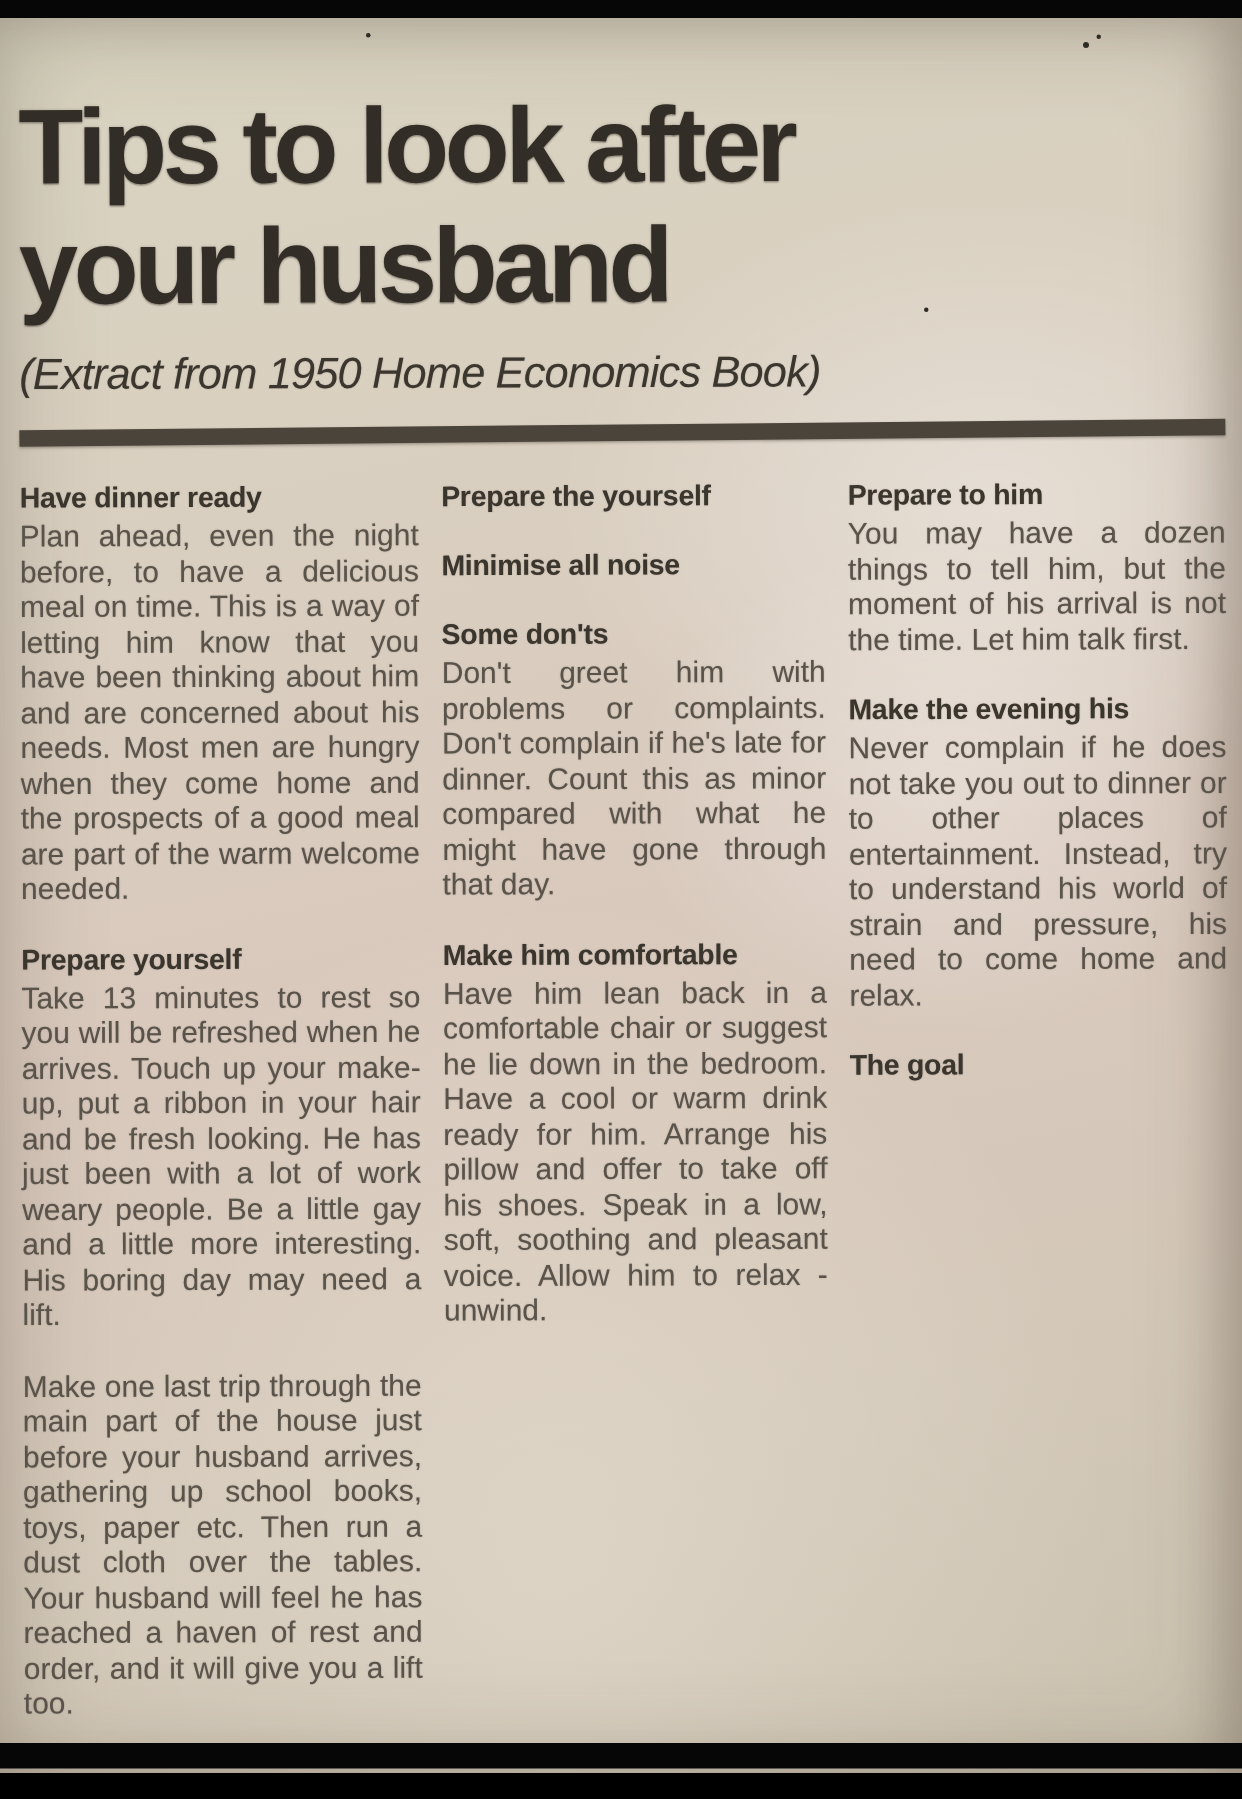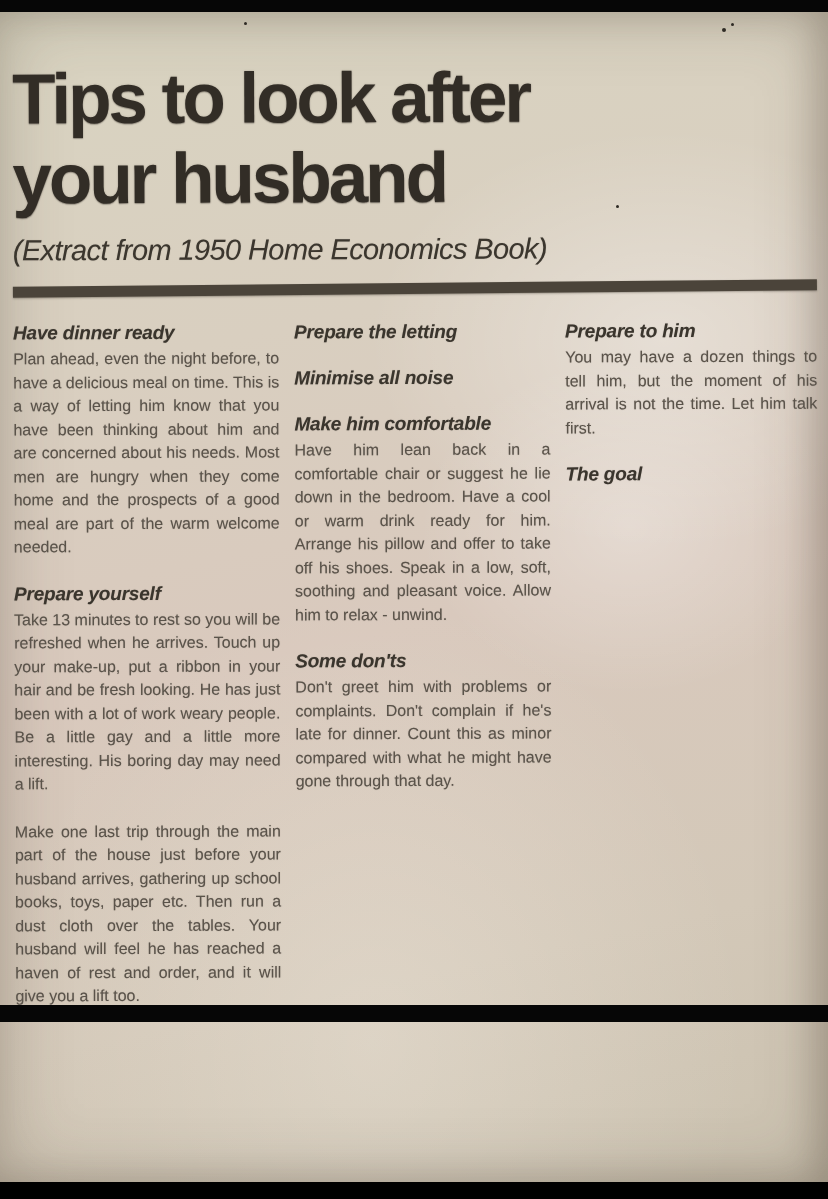--- a/index.html
+++ b/index.html
@@ -1,21 +1,21 @@
 <!DOCTYPE html>
 <html><head>
 <meta charset="utf-8">
 <style>
   html, body { margin:0; padding:0; }
   body {
     width:828px; height:1199px; overflow:hidden;
     background:#000;
     font-family:"Liberation Sans", sans-serif;
   }
-  .photo { position:relative; width:828px; height:1022px; background:#060606; }
+  .photo { position:relative; width:828px; height:1179px; background:#060606; }
 
   .bar { position:absolute; left:0; right:0; background:#060606; }
   .bar.top { top:0; height:12px; }
   .bar.bottom { bottom:0; height:17px; }
 
   .paper {
     position:absolute; left:0; right:0; top:12px; height:1170px;
     background:
       radial-gradient(420px 300px at 80% 28%, rgba(255,255,255,0.34), rgba(255,255,255,0) 70%),
       radial-gradient(300px 240px at 76% 44%, rgba(255,255,255,0.30), rgba(255,255,255,0) 70%),
@@ -43,24 +43,24 @@
   .divider {
     margin-top:17px; height:11px; background:#4b443a;
     transform:rotate(-0.35deg);
     box-shadow:0 1px 2px rgba(40,34,26,0.35);
   }
 
   .cols { display:grid; grid-template-columns:266px 256px 1fr; column-gap:15px; margin-top:27px; }
   .tip-section { margin-bottom:24px; }
   .tip-heading {
     margin:0 0 3px 0; font-size:19px; font-weight:bold; letter-spacing:-0.2px;
-    color:#3a352d; text-shadow:0 0 1px rgba(58,53,45,0.35);font-style:italic;
+    color:#3a352d; text-shadow:0 0 1px rgba(58,53,45,0.35);
   }
   .tip-body {
-    margin:0; font-size:16px; line-height:23.5px; color:#5a534a;
+    margin:0; font-size:20px; line-height:23.5px; color:#5a534a;
     text-align:justify; text-shadow:0 0 1px rgba(90,83,74,0.4);
   }
 </style>
 </head>
 <body>
 
 <div class="photo">
   <div class="bar top"></div>
 
   <div class="paper">
@@ -87,39 +87,43 @@
             <h2 class="tip-heading">Prepare yourself</h2>
             <p class="tip-body">Take 13 minutes to rest so you will be refreshed when he arrives. Touch up your make-up, put a ribbon in your hair and be fresh looking. He has just been with a lot of work weary people. Be a little gay and a little more interesting. His boring day may need a lift.</p>
           </section>
           <section class="tip-section">
             <p class="tip-body">Make one last trip through the main part of the house just before your husband arrives, gathering up school books, toys, paper etc. Then run a dust cloth over the tables. Your husband will feel he has reached a haven of rest and order, and it will give you a lift too.</p>
           </section>
         </div>
 
         <div class="col">
           <section class="tip-section">
-            <h2 class="tip-heading">Prepare the letting</h2>
+            <h2 class="tip-heading">Prepare the yourself</h2>
           </section>
           <section class="tip-section">
             <h2 class="tip-heading">Minimise all noise</h2>
           </section>
           <section class="tip-section">
+            <h2 class="tip-heading">Some don'ts</h2>
+            <p class="tip-body">Don't greet him with problems or complaints. Don't complain if he's late for dinner. Count this as minor compared with what he might have gone through that day.</p>
+          </section>
+          <section class="tip-section">
             <h2 class="tip-heading">Make him comfortable</h2>
             <p class="tip-body">Have him lean back in a comfortable chair or suggest he lie down in the bedroom. Have a cool or warm drink ready for him. Arrange his pillow and offer to take off his shoes. Speak in a low, soft, soothing and pleasant voice. Allow him to relax - unwind.</p>
-          </section>
-          <section class="tip-section">
-            <h2 class="tip-heading">Some don'ts</h2>
-            <p class="tip-body">Don't greet him with problems or complaints. Don't complain if he's late for dinner. Count this as minor compared with what he might have gone through that day.</p>
           </section>
         </div>
 
         <div class="col">
           <section class="tip-section">
             <h2 class="tip-heading">Prepare to him</h2>
             <p class="tip-body">You may have a dozen things to tell him, but the moment of his arrival is not the time. Let him talk first.</p>
+          </section>
+          <section class="tip-section">
+            <h2 class="tip-heading">Make the evening his</h2>
+            <p class="tip-body">Never complain if he does not take you out to dinner or to other places of entertainment. Instead, try to understand his world of strain and pressure, his need to come home and relax.</p>
           </section>
           <section class="tip-section">
             <h2 class="tip-heading">The goal</h2>
           </section>
         </div>
 
       </div>
     </div>
   </div>
 

